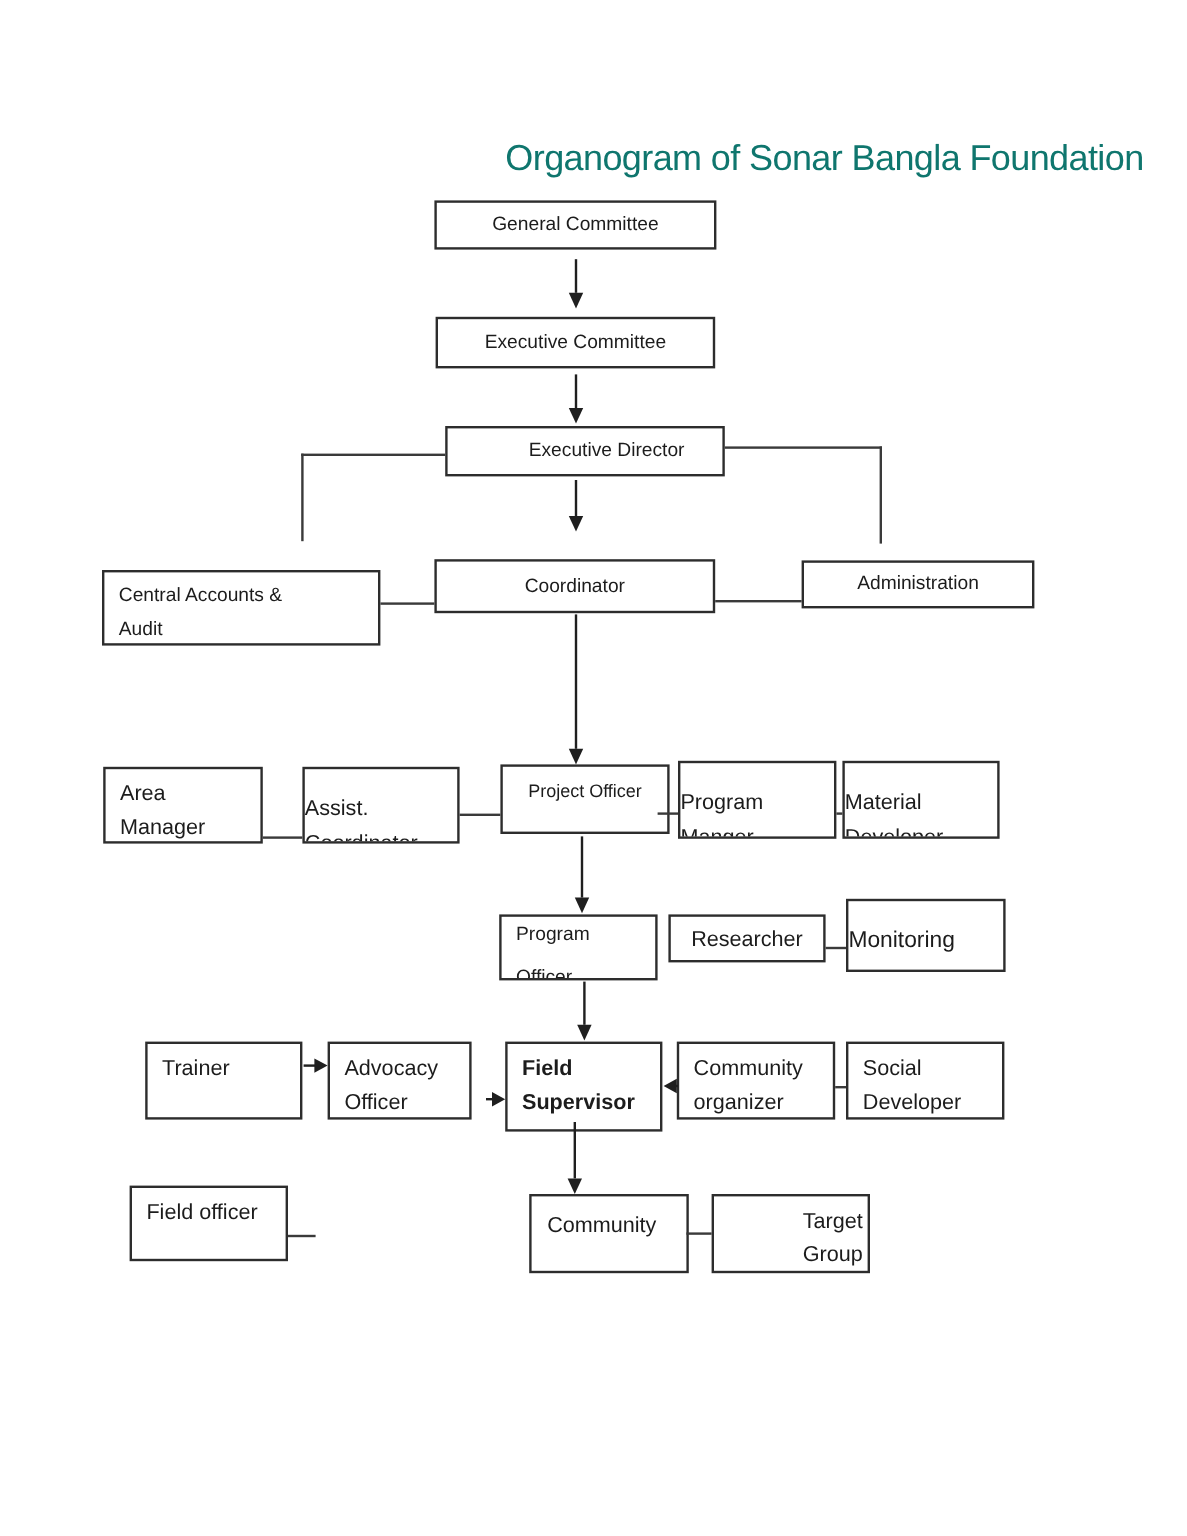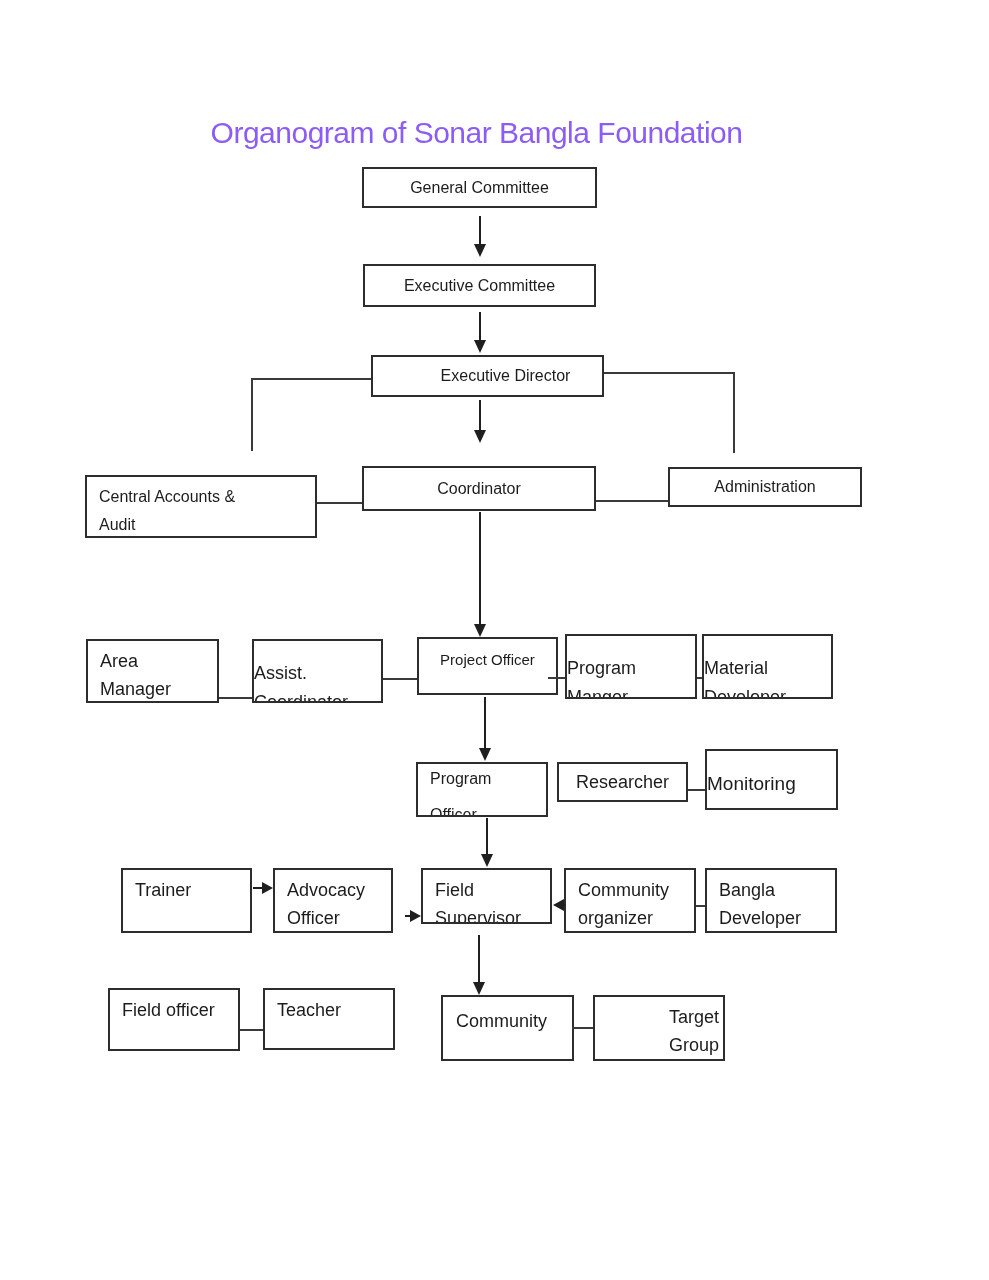--- a/index.html
+++ b/index.html
@@ -1,19 +1,19 @@
 <!DOCTYPE html>
 <html><head>
 <meta charset="utf-8">
 <style>
   html,body{margin:0;padding:0;background:#ffffff;}
   #page{position:relative;width:989px;height:1280px;background:#ffffff;overflow:hidden;
         font-family:"Liberation Sans",sans-serif;color:#1c1c1c;}
-  #title{position:absolute;left:0;top:116px;width:953px;text-align:center;
-         font-size:30px;letter-spacing:-0.5px;color:#8b5cf6;}
+  #title{position:absolute;left:0;top:116px;width:953px;text-align:right;
+         font-size:30px;letter-spacing:-0.5px;color:#0f766e;}
   .box{position:absolute;border:2px solid #2d2d2d;box-sizing:border-box;background:#ffffff;
        overflow:hidden;color:#1c1c1c;}
   .c{display:flex;align-items:center;justify-content:center;text-align:center;}
   .tl{padding:6px 4px 0 12px;}
   .tl span{display:block;line-height:28px;}
   .tc{text-align:left;padding-top:18px;}
   .tc span{display:block;line-height:29px;}
   .f20{font-size:16px}
   .f19{font-size:19px}
   .f18{font-size:18px}
@@ -104,42 +104,39 @@
 
   <div class="box tl f18" style="left:121px;top:868px;width:131px;height:65px;">
     <span>Trainer</span>
   </div>
 
   <div class="box tl f18" style="left:273px;top:868px;width:120px;height:65px;">
     <span>Advocacy</span>
     <span>Officer</span>
   </div>
 
-  <div class="box tl f18" style="left:421px;top:868px;width:131px;height:56px;">
+  <div class="box tl f18" style="left:421px;top:868px;width:131px;height:75px;font-weight:bold;">
     <span>Field</span>
     <span>Supervisor</span>
   </div>
 
   <div class="box tl f18" style="left:564px;top:868px;width:132px;height:65px;">
     <span>Community</span>
     <span>organizer</span>
   </div>
 
   <div class="box tl f18" style="left:705px;top:868px;width:132px;height:65px;">
-    <span>Bangla</span>
+    <span>Social</span>
     <span>Developer</span>
   </div>
 
   <div class="box tl f18" style="left:108px;top:988px;width:132px;height:63px;">
     <span>Field officer</span>
   </div>
 
-  <div class="box tl f18" style="left:263px;top:988px;width:132px;height:62px;">
-    <span>Teacher</span>
-  </div>
 
   <div class="box f18" style="left:441px;top:995px;width:133px;height:66px;padding:14px 0 0 13px;">
     <span>Community</span>
   </div>
 
   <div class="box tl f18" style="left:593px;top:995px;width:132px;height:66px;text-align:right;">
     <span>Target</span>
     <span>Group</span>
   </div>
 

